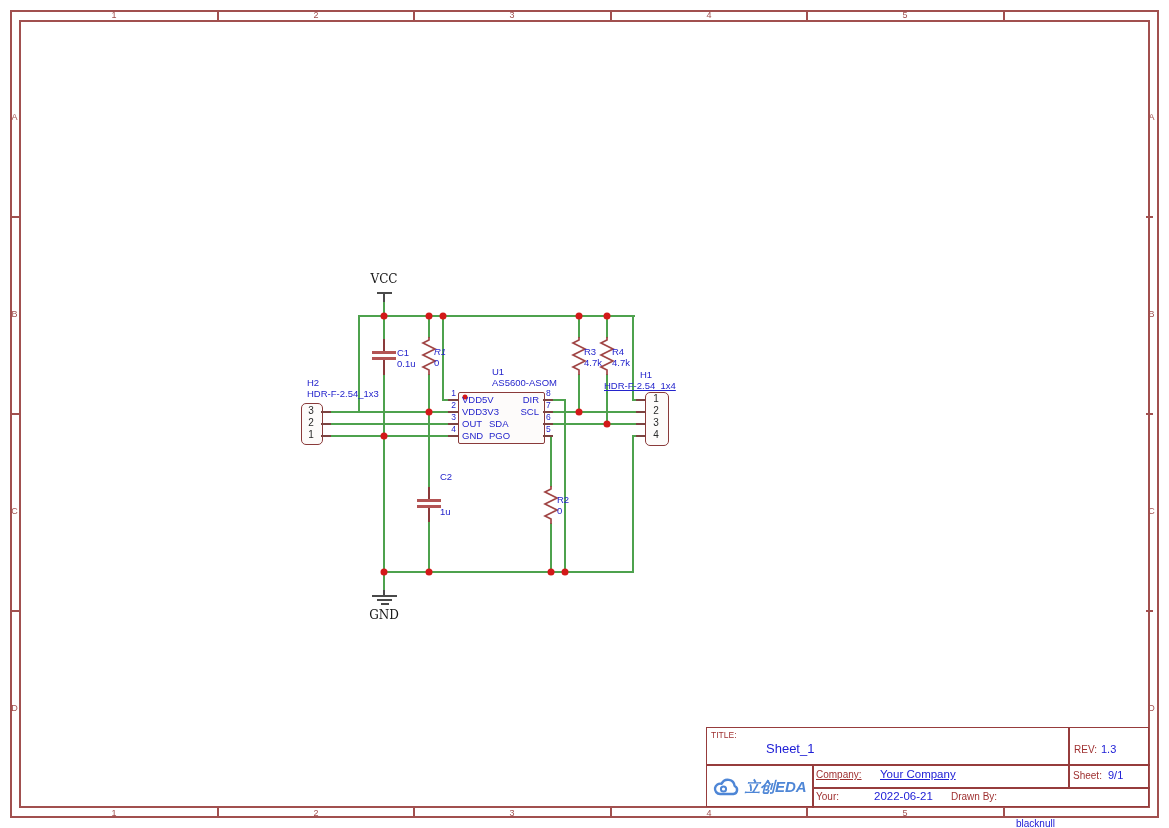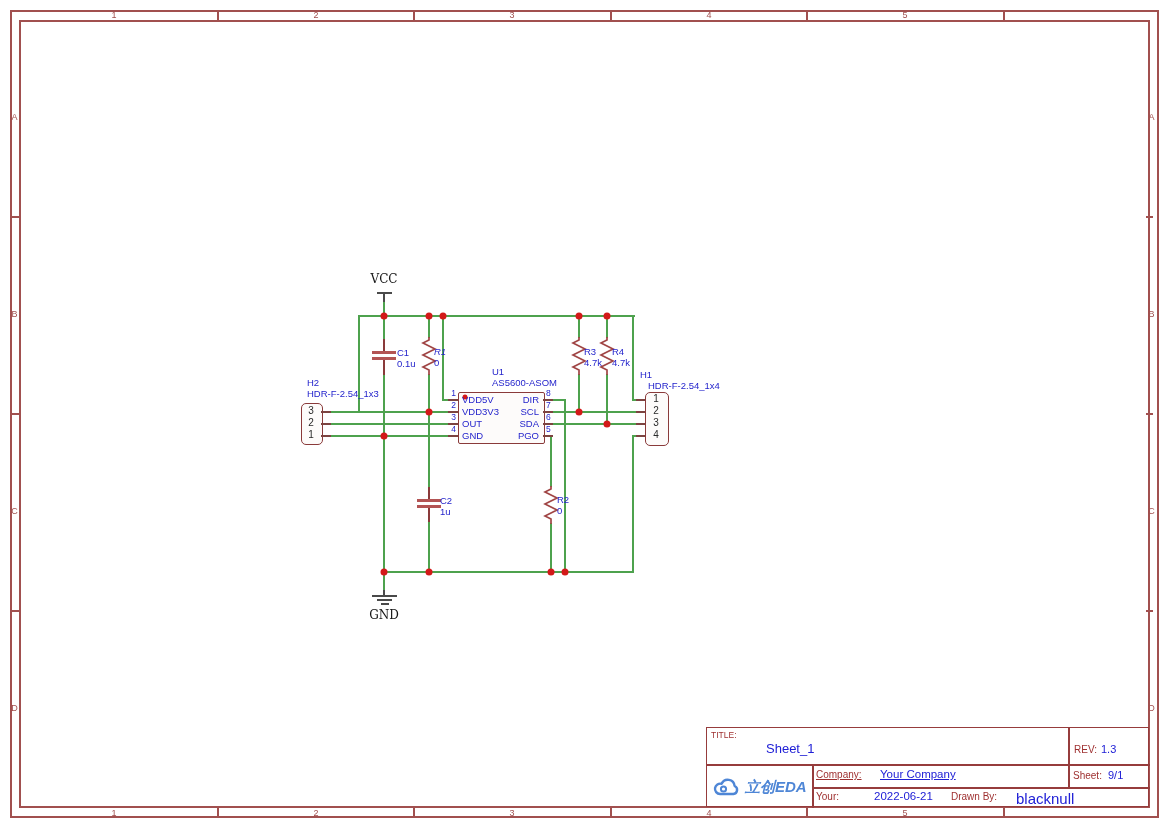--- a/index.html
+++ b/index.html
@@ -93,21 +93,21 @@
   <span class="tval" style="left:766px;top:741px;font-size:13px;">Sheet_1</span>
   <span class="tlab" style="left:1074px;top:744px;font-size:10px;">REV:</span>
   <span class="tval" style="left:1101px;top:743px;font-size:11px;">1.3</span>
   <span class="tlab" style="left:816px;top:769px;font-size:10px;text-decoration:underline;">Company:</span>
   <span class="tval" style="left:880px;top:768px;font-size:11.5px;text-decoration:underline;">Your Company</span>
   <span class="tlab" style="left:1073px;top:770px;font-size:10px;">Sheet:</span>
   <span class="tval" style="left:1108px;top:769px;font-size:11px;">9/1</span>
   <span class="tlab" style="left:816px;top:791px;font-size:10px;">Your:</span>
   <span class="tval" style="left:862px;top:790px;font-size:11.5px;margin-left:12px;">2022-06-21</span>
   <span class="tlab" style="left:951px;top:791px;font-size:10px;">Drawn By:</span>
-  <span class="tval" style="left:1016px;top:790px;font-size:15px;">blacknull</span>
+  <span class="tval" style="left:1016px;top:818px;font-size:10px;">blacknull</span>
 
   <div class="logo" style="left:712px;top:773px;height:28px;">
     <svg width="30" height="21" viewBox="0 0 30 21">
       <path d="M8 17 a5.2 5.2 0 1 1 1.6-10.2 A6.8 6.8 0 0 1 22.6 9 a4.2 4.2 0 0 1 -1.2 8 z" fill="none" stroke="#4e86d6" stroke-width="2.4" stroke-linejoin="round"></path>
       <circle cx="11.5" cy="12" r="2.6" fill="none" stroke="#4e86d6" stroke-width="2"></circle>
     </svg>
     <span>立创EDA</span>
   </div>
 
   <span class="power-txt" style="left:364px;top:273px;">VCC</span>
@@ -193,21 +193,21 @@
   <i class="plate" style="left:372px;top:351px;"></i>
   <i class="plate" style="left:372px;top:357px;"></i>
   <i class="cpin" style="left:383px;top:360px;height:15px;"></i>
   <span class="lbl" style="left:397px;top:348px;">C1</span>
   <span class="lbl" style="left:397px;top:359px;">0.1u</span>
 
   <i class="cpin" style="left:428px;top:487px;height:13px;"></i>
   <i class="plate" style="left:417px;top:499px;"></i>
   <i class="plate" style="left:417px;top:505px;"></i>
   <i class="cpin" style="left:428px;top:508px;height:14px;"></i>
-  <span class="lbl" style="left:440px;top:496px;">C2</span>
+  <span class="lbl" style="left:440px;top:472px;">C2</span>
   <span class="lbl" style="left:440px;top:507px;">1u</span>
 
   <span class="lbl" style="left:492px;top:367px;">U1</span>
   <span class="lbl" style="left:492px;top:378px;">AS5600-ASOM</span>
   <div class="body-sym" style="left:458px;top:392px;width:85px;height:50px;border-radius:2px;"></div>
   <i class="p1dot" style="left:465px;top:397px;"></i>
 
   <i class="stub" style="left:448px;top:399px;width:10px;height:2px;"></i>
   <i class="stub" style="left:448px;top:411px;width:10px;height:2px;"></i>
   <i class="stub" style="left:448px;top:423px;width:10px;height:2px;"></i>
@@ -228,35 +228,35 @@
   <span class="pnum" style="left:546px;top:413px;width:20px;">6</span>
   <span class="pnum" style="left:546px;top:425px;width:20px;">5</span>
 
   <span class="lbl" style="left:462px;top:395px;">VDD5V</span>
   <span class="lbl" style="left:462px;top:407px;">VDD3V3</span>
   <span class="lbl" style="left:462px;top:419px;">OUT</span>
   <span class="lbl" style="left:462px;top:431px;">GND</span>
 
   <span class="lbl" style="left:489px;top:395px;width:50px;text-align:right;">DIR</span>
   <span class="lbl" style="left:489px;top:407px;width:50px;text-align:right;">SCL</span>
-  <span class="lbl" style="left:489px;top:419px;width:50px;text-align:right;">SDA</span>
-  <span class="lbl" style="left:489px;top:431px;width:50px;text-align:right;">PGO</span>
+  <span class="lbl" style="left:489px;top:419px;width:50px;text-align:left;">SDA</span>
+  <span class="lbl" style="left:489px;top:431px;width:50px;">PGO</span>
 
   <span class="lbl" style="left:307px;top:378px;">H2</span>
   <span class="lbl" style="left:307px;top:389px;">HDR-F-2.54_1x3</span>
   <div class="body-sym" style="left:301px;top:403px;width:20px;height:40px;border-radius:5px;"></div>
   <i class="stub" style="left:321px;top:411px;width:10px;height:2px;"></i>
   <i class="stub" style="left:321px;top:423px;width:10px;height:2px;"></i>
   <i class="stub" style="left:321px;top:435px;width:10px;height:2px;"></i>
   <span class="hnum" style="left:301px;top:406px;width:20px;">3</span>
   <span class="hnum" style="left:301px;top:418px;width:20px;">2</span>
   <span class="hnum" style="left:301px;top:430px;width:20px;">1</span>
 
   <span class="lbl" style="left:640px;top:370px;">H1</span>
-  <span class="lbl" style="left:648px;top:381px;">HDR-F-2.54_1x4</span>
+  <span class="lbl" style="left:604px;top:381px;text-decoration:underline;">HDR-F-2.54_1x4</span>
   <div class="body-sym" style="left:645px;top:392px;width:22px;height:52px;border-radius:5px;"></div>
   <i class="stub" style="left:636px;top:399px;width:9px;height:2px;"></i>
   <i class="stub" style="left:636px;top:411px;width:9px;height:2px;"></i>
   <i class="stub" style="left:636px;top:423px;width:9px;height:2px;"></i>
   <i class="stub" style="left:636px;top:435px;width:9px;height:2px;"></i>
   <span class="hnum" style="left:645px;top:394px;width:22px;">1</span>
   <span class="hnum" style="left:645px;top:406px;width:22px;">2</span>
   <span class="hnum" style="left:645px;top:418px;width:22px;">3</span>
   <span class="hnum" style="left:645px;top:430px;width:22px;">4</span>
 

